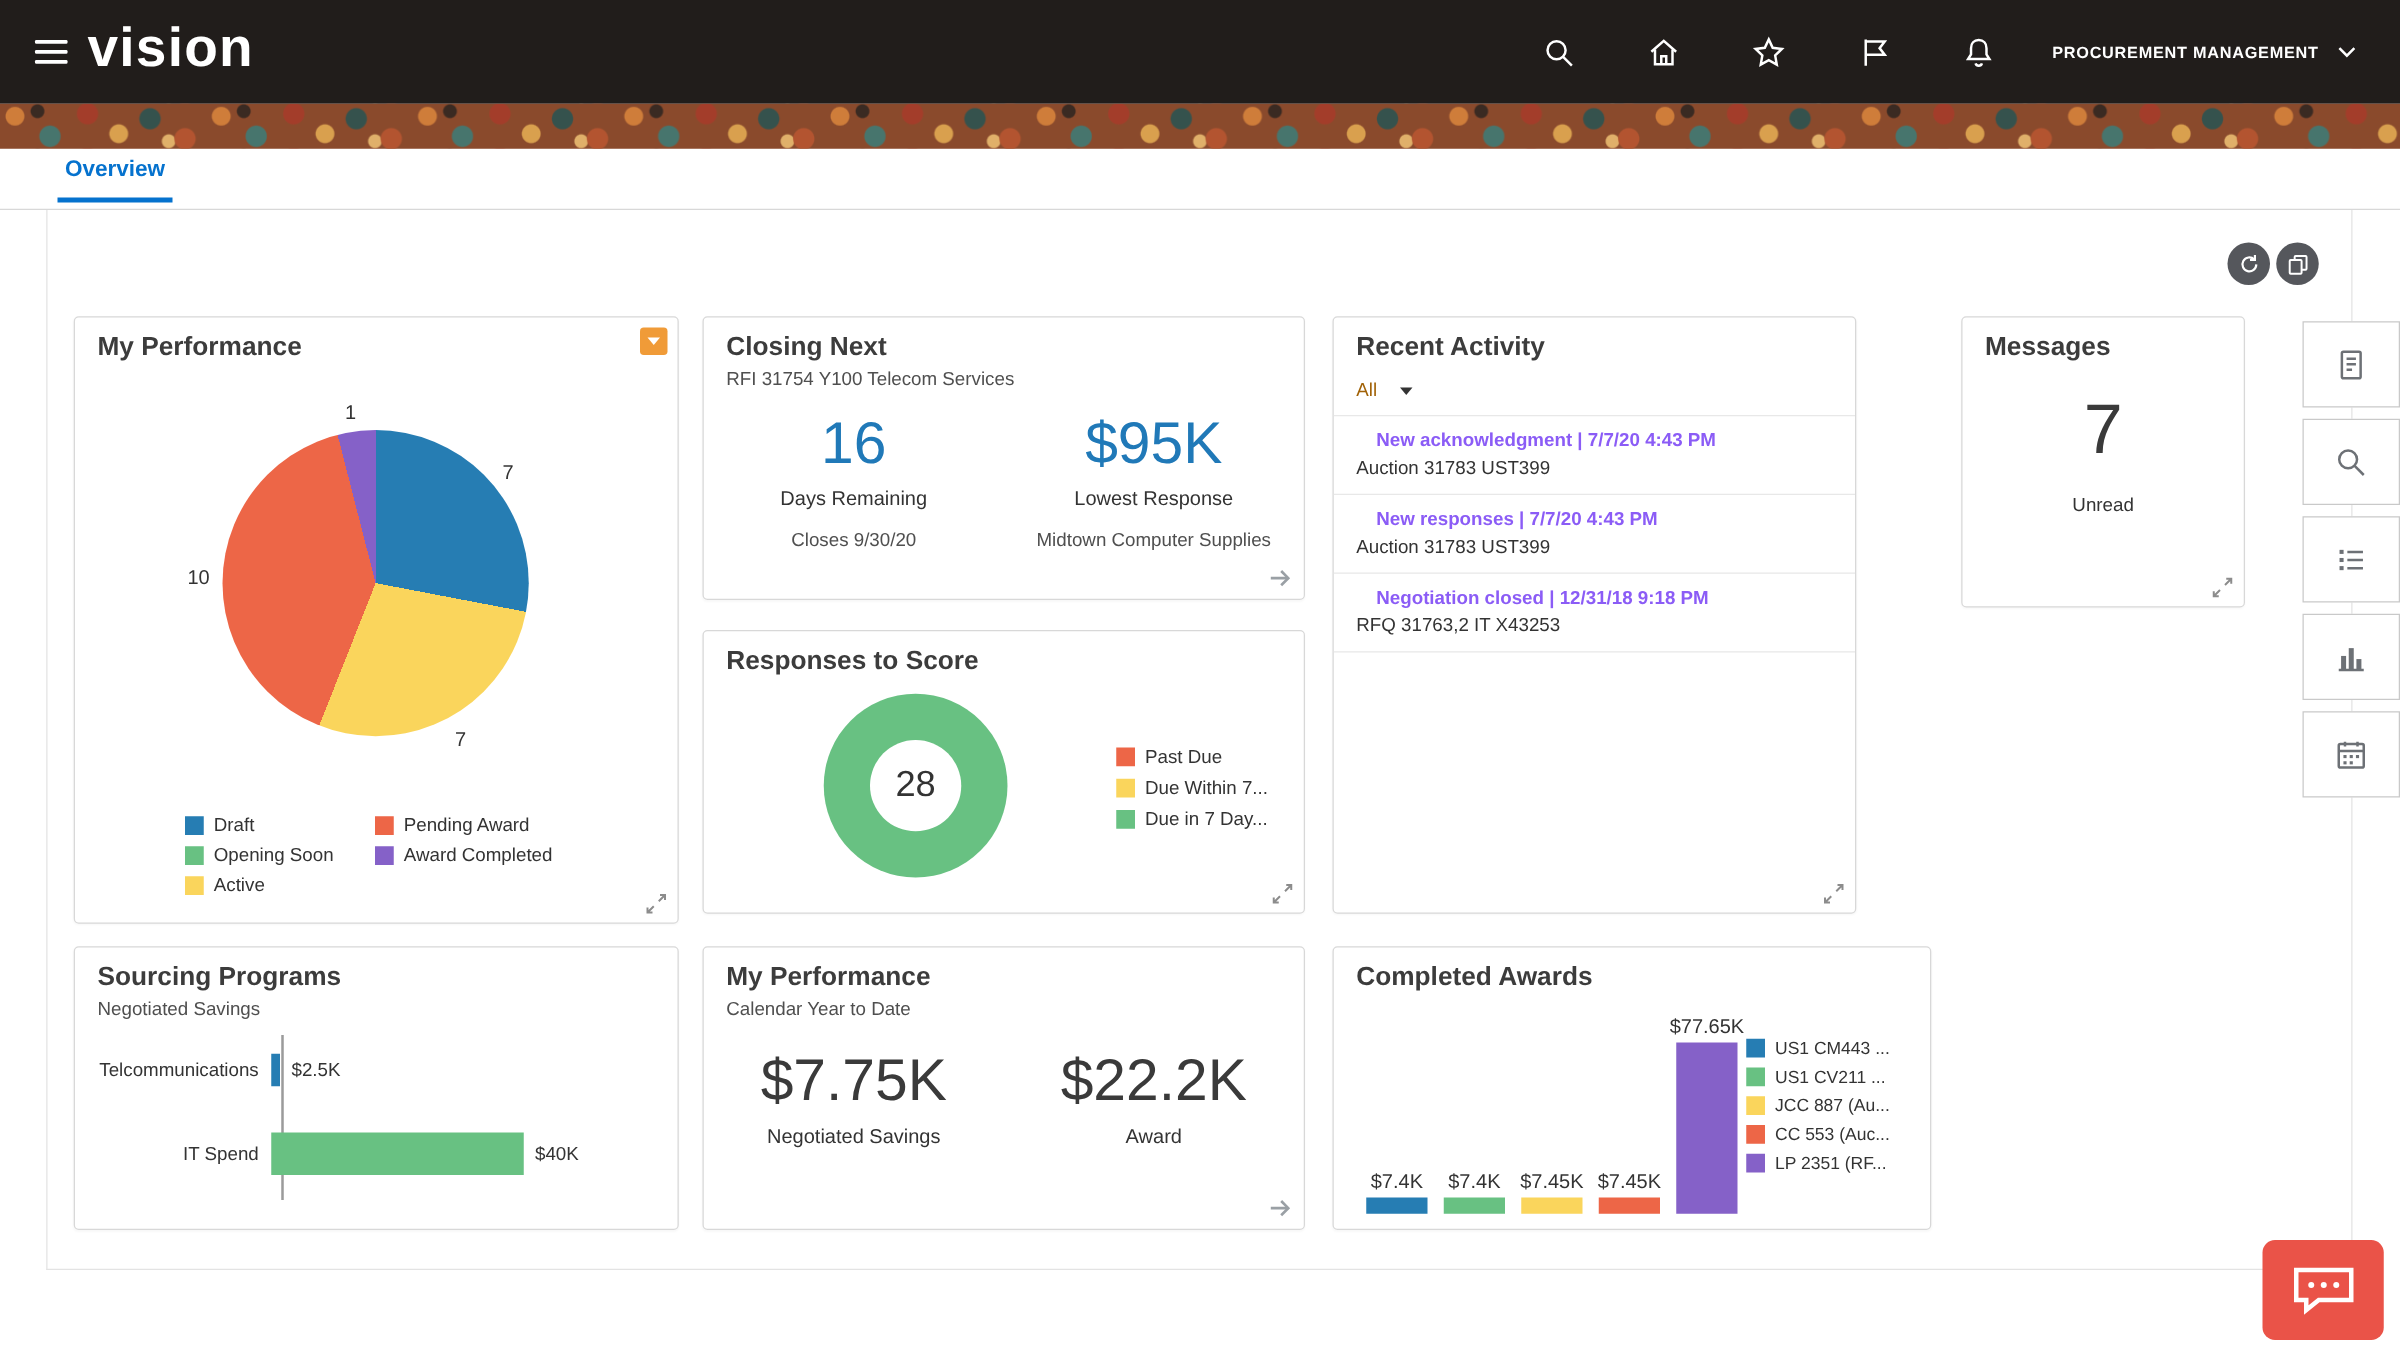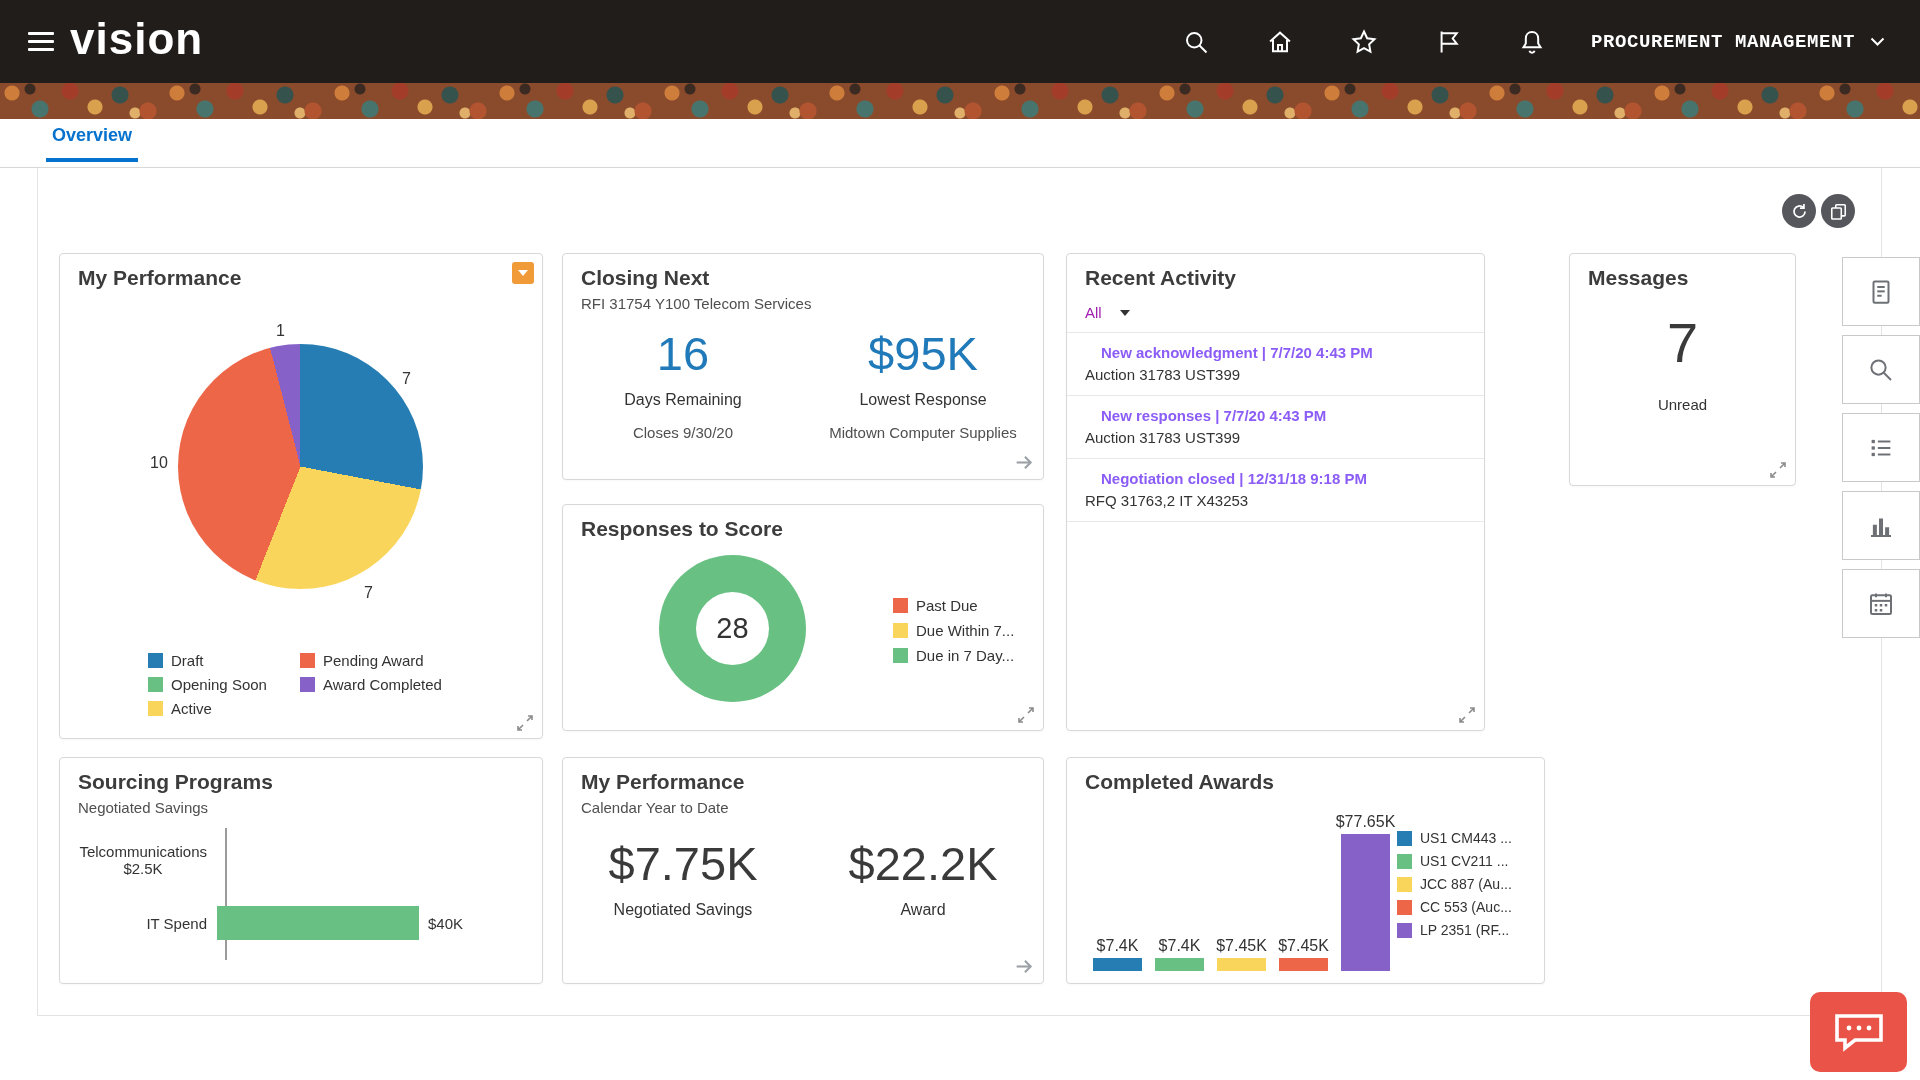--- a/index.html
+++ b/index.html
@@ -7,21 +7,21 @@
   .page{position:relative;width:1920px;height:1080px;overflow:hidden;background:#fff;}
 
   
   .top-bar{position:absolute;left:0;top:0;width:1920px;height:83px;background:#211d1b;display:flex;align-items:center;padding:0 34px 0 28px;}
   .hamburger{width:26px;display:flex;flex-direction:column;gap:5px;background:none;border:none;cursor:pointer;margin-right:16px;}
   .hamburger span{display:block;height:3px;background:#fff;border-radius:1px;}
   .logo{color:#fff;font-size:44px;font-weight:800;letter-spacing:1px;line-height:1;margin-top:-6px;cursor:pointer;}
   .header-right{margin-left:auto;display:flex;align-items:center;}
   .hicon{width:34px;height:34px;background:none;border:none;cursor:pointer;display:flex;align-items:center;justify-content:center;margin-left:50px;}
   .app-title-wrap{display:flex;align-items:center;gap:14px;margin-left:42px;cursor:pointer;}
-  .app-title{color:#fff;font-size:19px;font-weight:bold;letter-spacing:.6px;font-family:Liberation Mono, monospace;}
+  .app-title{color:#fff;font-size:13px;font-weight:bold;letter-spacing:.6px;}
 
   
   .banner{position:absolute;left:0;top:83px;width:1920px;height:36px;background-color:#8a4a2c;
     background-image:
       radial-gradient(circle at 12px 10px,#cf7d3a 0 7px,transparent 8px),
       radial-gradient(circle at 40px 26px,#47756d 0 8px,transparent 9px),
       radial-gradient(circle at 70px 8px,#a33d2a 0 8px,transparent 9px),
       radial-gradient(circle at 95px 24px,#d9a04e 0 7px,transparent 8px),
       radial-gradient(circle at 120px 12px,#35524d 0 8px,transparent 9px),
       radial-gradient(circle at 148px 28px,#b35430 0 8px,transparent 9px),
@@ -72,39 +72,39 @@
 
   
   .metrics{position:absolute;left:0;right:0;top:72px;display:flex;}
   .metric{flex:1;text-align:center;}
   .metric-value{font-size:47px;}
   .metric-value.dark{color:#3a3a3a;}
   .metric-label{font-size:16px;color:#333;margin-top:10px;}
   .metric-note{font-size:15px;color:#4f4f4f;margin-top:15px;}
 
   
-  .ra-filter{position:absolute;left:18px;top:50px;display:flex;align-items:center;gap:18px;font-size:15px;color:#a21caf;cursor:pointer;background:none;border:none;}
+  .ra-filter{position:absolute;left:18px;top:50px;display:flex;align-items:center;gap:18px;font-size:15px;color:#a16207;cursor:pointer;background:none;border:none;}
   .ra-list{position:absolute;left:0;right:0;top:78px;border-top:1px solid #e8e8e8;}
   .ra-item{padding:11px 18px 12px;border-bottom:1px solid #e8e8e8;}
   .ra-link{font-size:15px;font-weight:bold;color:#8b5cf6;cursor:pointer;display:inline-block;margin-left:16px;}
   .ra-detail{font-size:15px;color:#333;margin-top:4px;}
 
   
   .msg-count{position:absolute;left:0;right:0;top:56px;text-align:center;font-size:56px;color:#3a3a3a;}
   .msg-label{position:absolute;left:0;right:0;top:142px;text-align:center;font-size:15px;color:#333;}
 
   
   .donut{position:absolute;left:96px;top:50px;width:147px;height:147px;border-radius:50%;cursor:pointer;}
   .donut-hole{position:absolute;inset:37px;background:#fff;border-radius:50%;display:flex;align-items:center;justify-content:center;font-size:29px;color:#333;}
   .donut-legend{position:absolute;left:330px;top:92px;display:flex;flex-direction:column;gap:8px;}
 
   
   .sp-axis{position:absolute;left:165px;top:70px;width:2px;height:132px;background:#9b9b9b;}
   .sp-row{position:absolute;left:0;display:flex;align-items:center;}
-  .sp-row.r1{top:85px;height:26px;flex-direction:column;}
+  .sp-row.r1{top:85px;height:26px;}
   .sp-row.r2{top:148px;height:34px;}
   .sp-cat{width:157px;text-align:right;padding-right:10px;font-size:15px;color:#333;}
   .sp-bar{height:100%;}
   .sp-val{margin-left:9px;font-size:15px;color:#333;}
 
   
   .aw-chart{position:absolute;left:26px;bottom:12px;display:flex;align-items:flex-end;gap:13px;}
   .aw-group{width:49px;display:flex;flex-direction:column;align-items:center;}
   .aw-label{font-size:16px;color:#333;margin-bottom:3px;white-space:nowrap;}
   .aw-bar{width:100%;cursor:pointer;}

